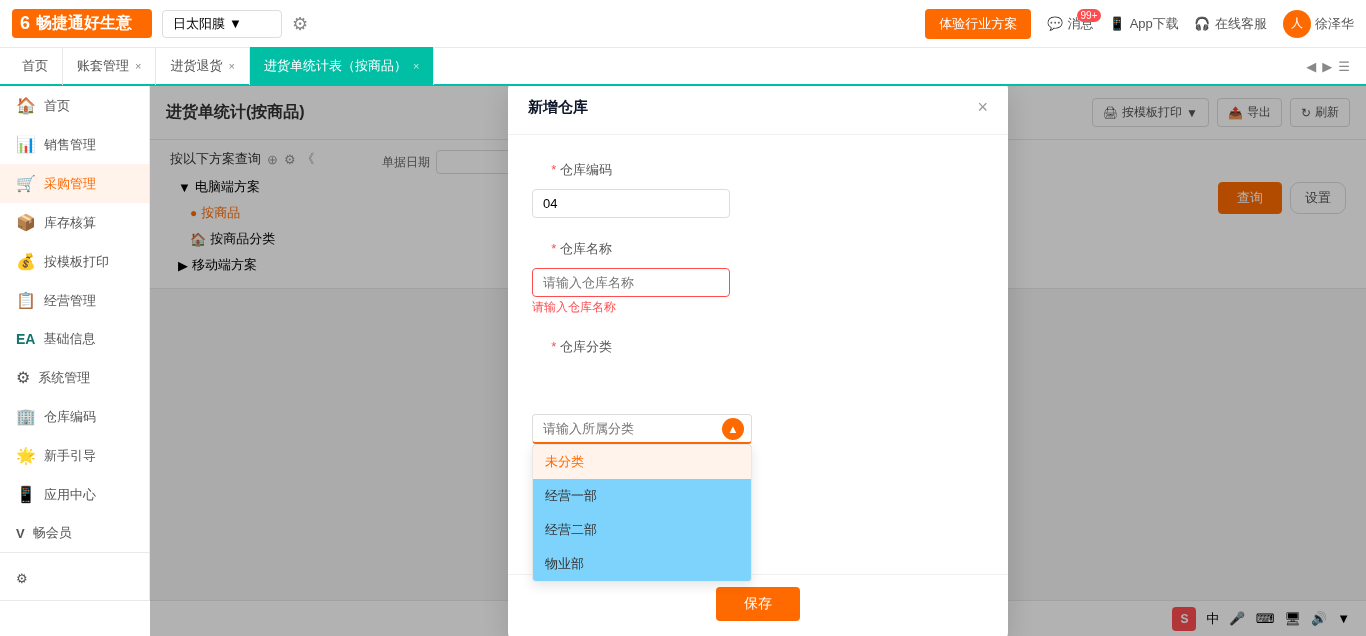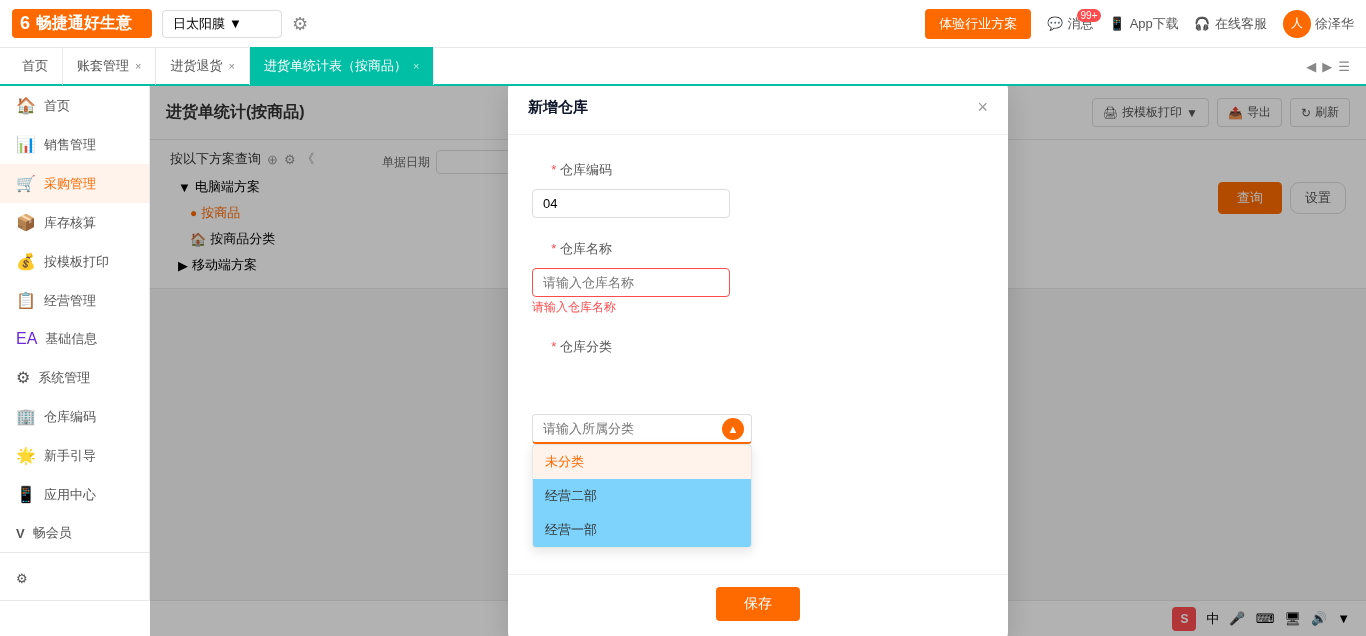--- a/index.html
+++ b/index.html
@@ -280,21 +280,21 @@
     </div>
     <div class="sidebar-item">
       <span class="sidebar-icon">💰</span>
       <span>按模板打印</span>
     </div>
     <div class="sidebar-item">
       <span class="sidebar-icon">📋</span>
       <span>经营管理</span>
     </div>
     <div class="sidebar-item">
-      <span class="sidebar-icon" style="font-size:16px;font-weight:normal;color:#6d28d9;">EA</span>
+      <span class="sidebar-icon" style="font-size:14px;font-weight:bold;color:#0f766e;">EA</span>
       <span>基础信息</span>
     </div>
     <div class="sidebar-item">
       <span class="sidebar-icon">⚙</span>
       <span>系统管理</span>
     </div>
     <div class="sidebar-item">
       <span class="sidebar-icon">🏢</span>
       <span>仓库编码</span>
     </div>
@@ -421,22 +421,23 @@
 
           <div class="form-row">
             <span class="form-label required">仓库分类</span>
             <div class="dropdown-wrapper">
               <div class="dropdown-input-row">
                 <input class="dropdown-input" type="text" placeholder="请输入所属分类" style="">
                 <div class="dropdown-arrow">▲</div>
               </div>
               <div class="dropdown-list">
                 <div class="dropdown-option selected">未分类</div>
+                <div class="dropdown-option">经营一部</div>
                 <div class="dropdown-option">经营二部</div>
-                <div class="dropdown-option">经营一部</div>
+                <div class="dropdown-option">物业部</div>
               </div>
             </div>
           </div>
 
           <div class="form-row">
             <span class="form-label">备注</span>
             <textarea class="form-control" rows="2" style="resize: none;"></textarea>
           </div>
 
         </div>

